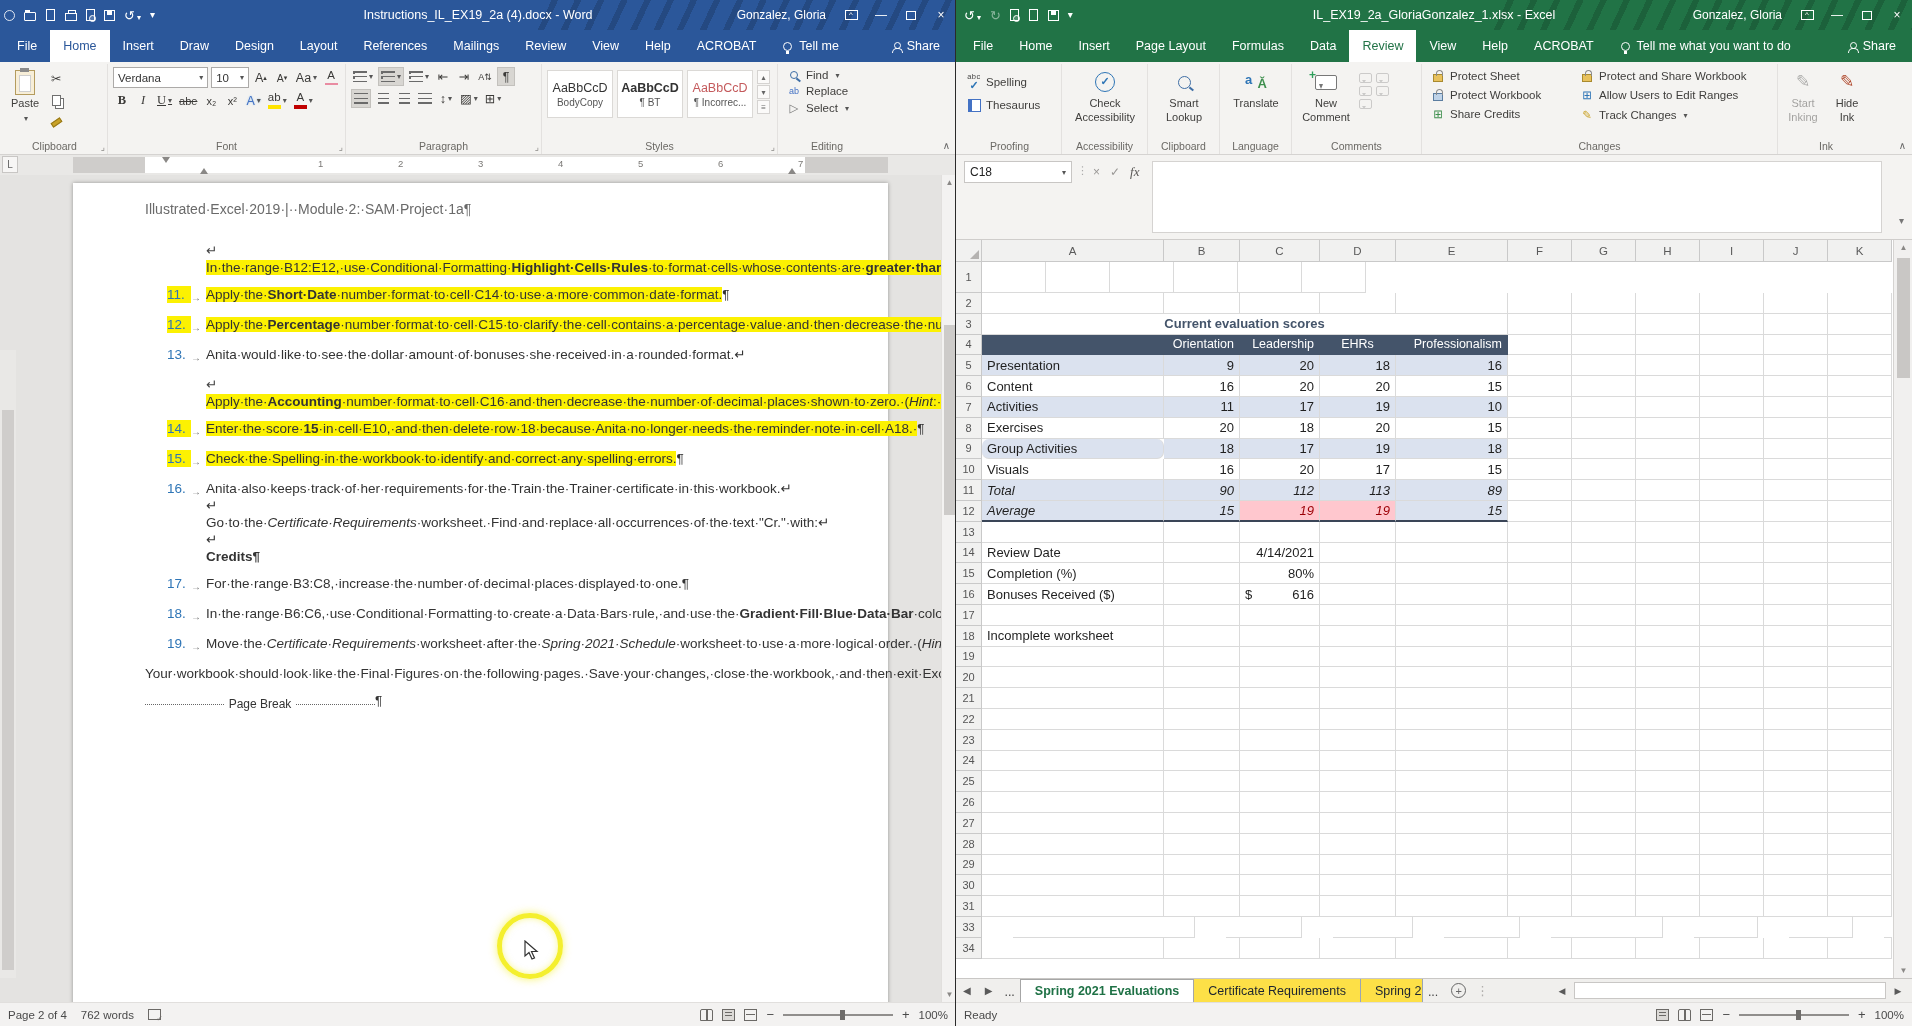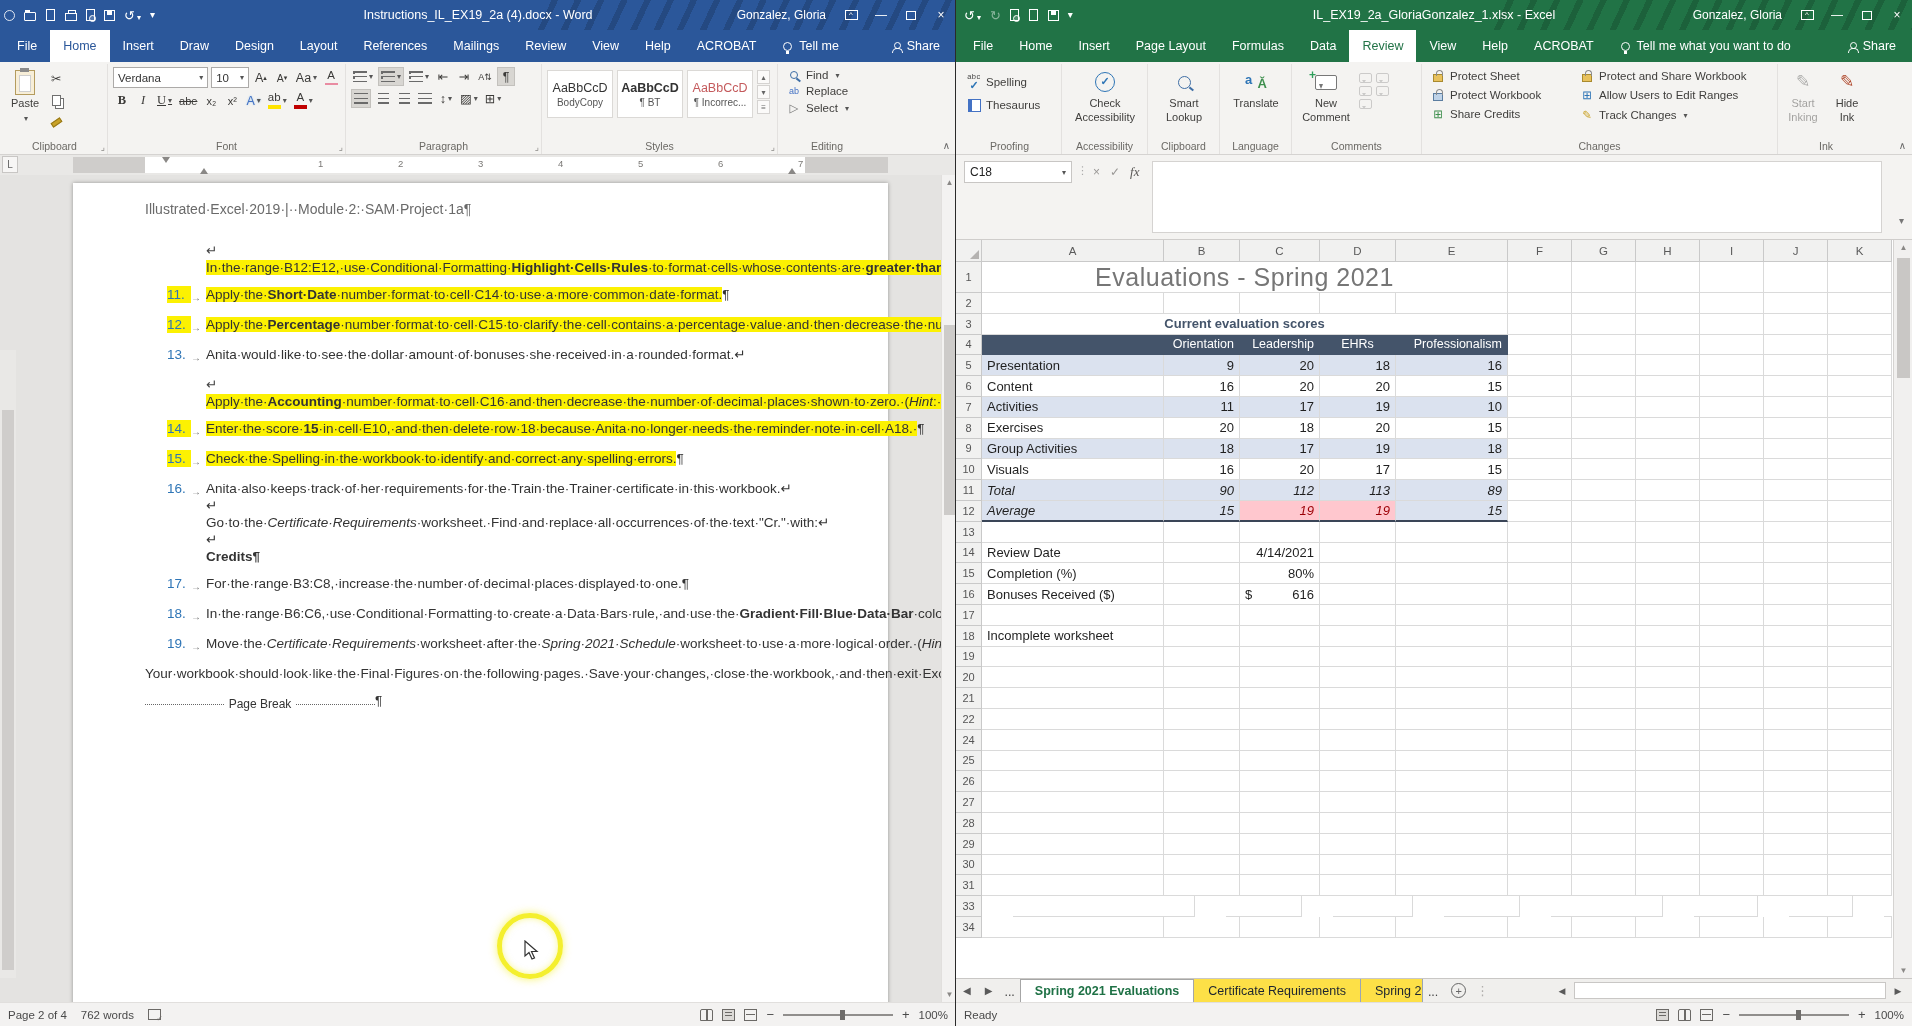--- a/index.html
+++ b/index.html
@@ -769,21 +769,20 @@
           <div class="xcell xch" style="width: 112px;">E</div>
           <div class="xcell xch" style="width: 64px;">F</div>
           <div class="xcell xch" style="width: 64px;">G</div>
           <div class="xcell xch" style="width: 64px;">H</div>
           <div class="xcell xch" style="width: 64px;">I</div>
           <div class="xcell xch" style="width: 64px;">J</div>
           <div class="xcell xch" style="width: 64px;">K</div>
         </div>
         <div class="xrow" style="height: 31px;">
           <div class="xcell xrh" style="width: 26px;">1</div>
-          <div class="xcell xtitle" style="width: 526px;">Evaluations - Spring 2021</div>
           <div class="xcell" style="width: 64px;"></div>
           <div class="xcell" style="width: 64px;"></div>
           <div class="xcell" style="width: 64px;"></div>
           <div class="xcell" style="width: 64px;"></div>
           <div class="xcell" style="width: 64px;"></div>
           <div class="xcell" style="width: 64px;"></div>
         </div>
         <div class="xrow" style="height: 20.8px;">
           <div class="xcell xrh" style="width: 26px;">2</div>
           <div class="xcell" style="width: 182px;"></div>
@@ -873,21 +872,21 @@
           <div class="xcell num" style="width: 112px;">15</div>
           <div class="xcell" style="width: 64px;"></div>
           <div class="xcell" style="width: 64px;"></div>
           <div class="xcell" style="width: 64px;"></div>
           <div class="xcell" style="width: 64px;"></div>
           <div class="xcell" style="width: 64px;"></div>
           <div class="xcell" style="width: 64px;"></div>
         </div>
         <div class="xrow" style="height: 20.8px;">
           <div class="xcell xrh" style="width: 26px;">9</div>
-          <div class="xcell lbl band" style="width: 182px;">Group Activities</div>
+          <div class="xcell lbl band" style="width: 182px; border-radius: 7px;">Group Activities</div>
           <div class="xcell num band" style="width: 76px;">18</div>
           <div class="xcell num band" style="width: 80px;">17</div>
           <div class="xcell num band" style="width: 76px;">19</div>
           <div class="xcell num band" style="width: 112px;">18</div>
           <div class="xcell" style="width: 64px;"></div>
           <div class="xcell" style="width: 64px;"></div>
           <div class="xcell" style="width: 64px;"></div>
           <div class="xcell" style="width: 64px;"></div>
           <div class="xcell" style="width: 64px;"></div>
           <div class="xcell" style="width: 64px;"></div>
@@ -1058,20 +1057,34 @@
           <div class="xcell" style="width: 112px;"></div>
           <div class="xcell" style="width: 64px;"></div>
           <div class="xcell" style="width: 64px;"></div>
           <div class="xcell" style="width: 64px;"></div>
           <div class="xcell" style="width: 64px;"></div>
           <div class="xcell" style="width: 64px;"></div>
           <div class="xcell" style="width: 64px;"></div>
         </div>
         <div class="xrow" style="height: 20.8px;">
           <div class="xcell xrh" style="width: 26px;">22</div>
+          <div class="xcell" style="width: 182px;"></div>
+          <div class="xcell" style="width: 76px;"></div>
+          <div class="xcell" style="width: 80px;"></div>
+          <div class="xcell" style="width: 76px;"></div>
+          <div class="xcell" style="width: 112px;"></div>
+          <div class="xcell" style="width: 64px;"></div>
+          <div class="xcell" style="width: 64px;"></div>
+          <div class="xcell" style="width: 64px;"></div>
+          <div class="xcell" style="width: 64px;"></div>
+          <div class="xcell" style="width: 64px;"></div>
+          <div class="xcell" style="width: 64px;"></div>
+        </div>
+        <div class="xrow" style="height: 20.8px;">
+          <div class="xcell xrh" style="width: 26px;">23</div>
           <div class="xcell" style="width: 182px;"></div>
           <div class="xcell" style="width: 76px;"></div>
           <div class="xcell" style="width: 80px;"></div>
           <div class="xcell" style="width: 76px;"></div>
           <div class="xcell" style="width: 112px;"></div>
           <div class="xcell" style="width: 64px;"></div>
           <div class="xcell" style="width: 64px;"></div>
           <div class="xcell" style="width: 64px;"></div>
           <div class="xcell" style="width: 64px;"></div>
           <div class="xcell" style="width: 64px;"></div>

